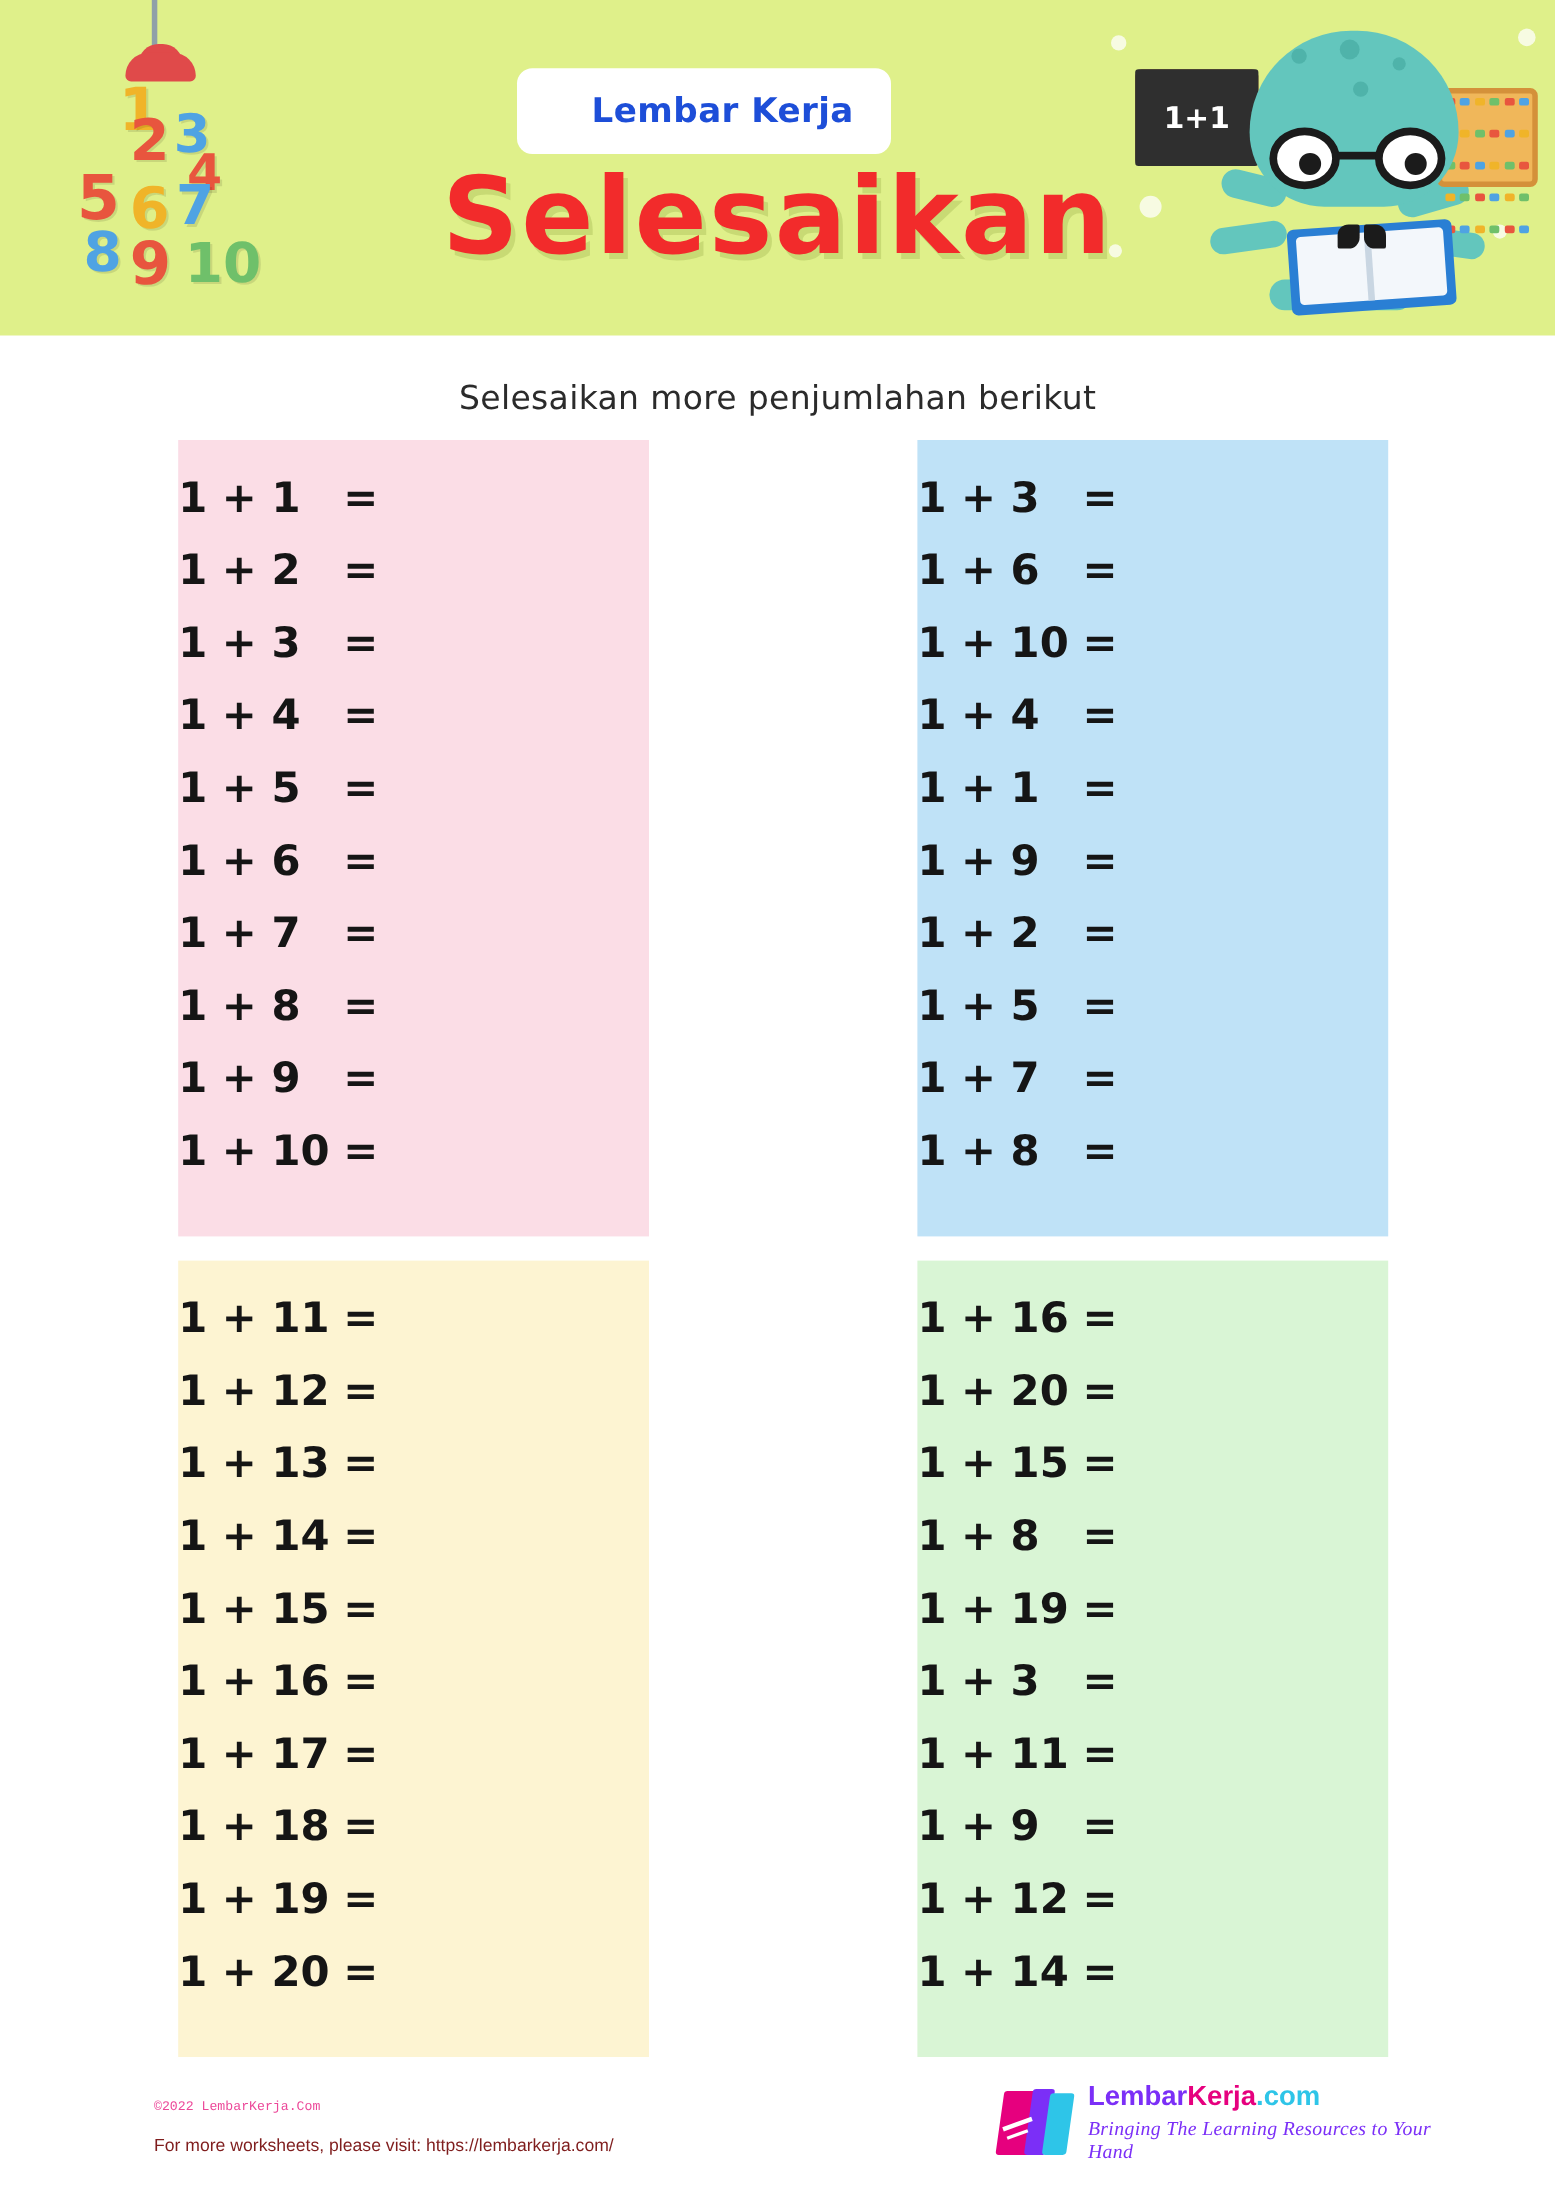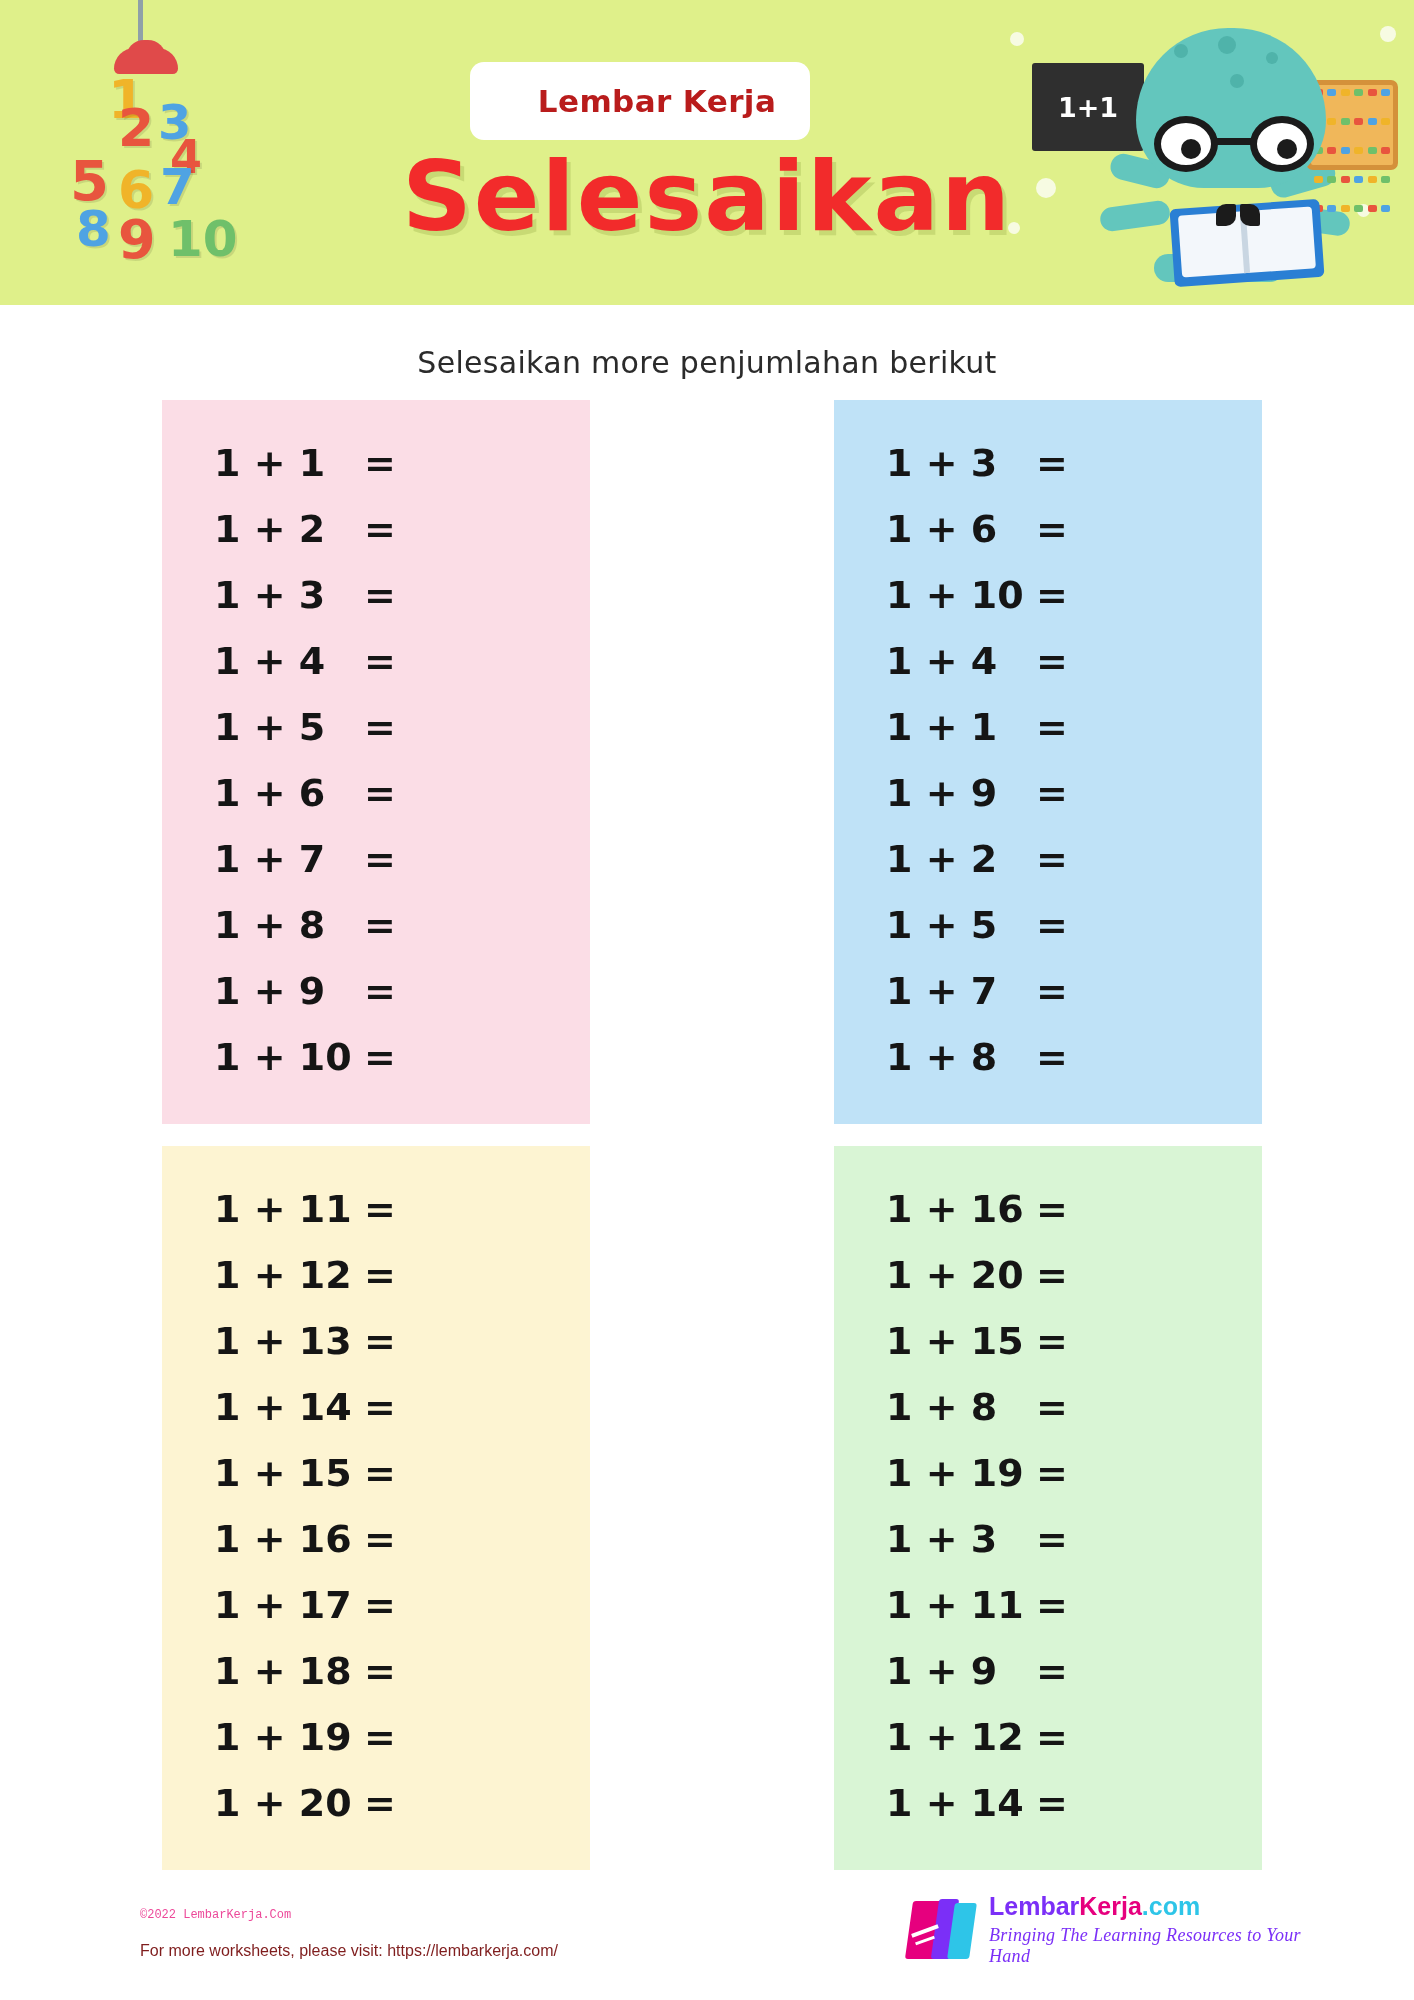--- a/index.html
+++ b/index.html
@@ -30,21 +30,21 @@
     background: #ffffff;
     border-radius: 14px;
     display: flex;
     align-items: center;
     justify-content: center;
   }
   .header-badge span {
     font-family: "DejaVu Sans", sans-serif;
     font-size: 31px;
     font-weight: bold;
-    color: #b91c1c;
+    color: #1d4ed8;
     letter-spacing: 0.4px;
     margin-left: 34px;
   }
   .header-title {
     position: absolute;
     left: 0;
     top: 140px;
     width: 1414px;
     text-align: center;
   }
@@ -154,27 +154,26 @@
     width: 428px;
     padding: 30px 0 34px 0;
   }
   .box.pink   { background: #fbdde6; }
   .box.blue   { background: #bfe2f7; }
   .box.yellow { background: #fdf4d2; }
   .box.green  { background: #d9f5d5; }
 
   .prob {
     display: flex;
-    align-items: center;
+    align-items: flex-start;
     font-family: "DejaVu Sans", sans-serif;
     font-size: 38px;
     font-weight: bold;
     color: #151515;
     height: 66px;
-    padding-left: 52px;
   }
   .prob .expr { width: 132px; white-space: pre; }
   .prob .eq { margin-left: 18px; }
 </style>
 </head>
 <body>
 
 <div class="header">
 
   <div class="num-deco">

